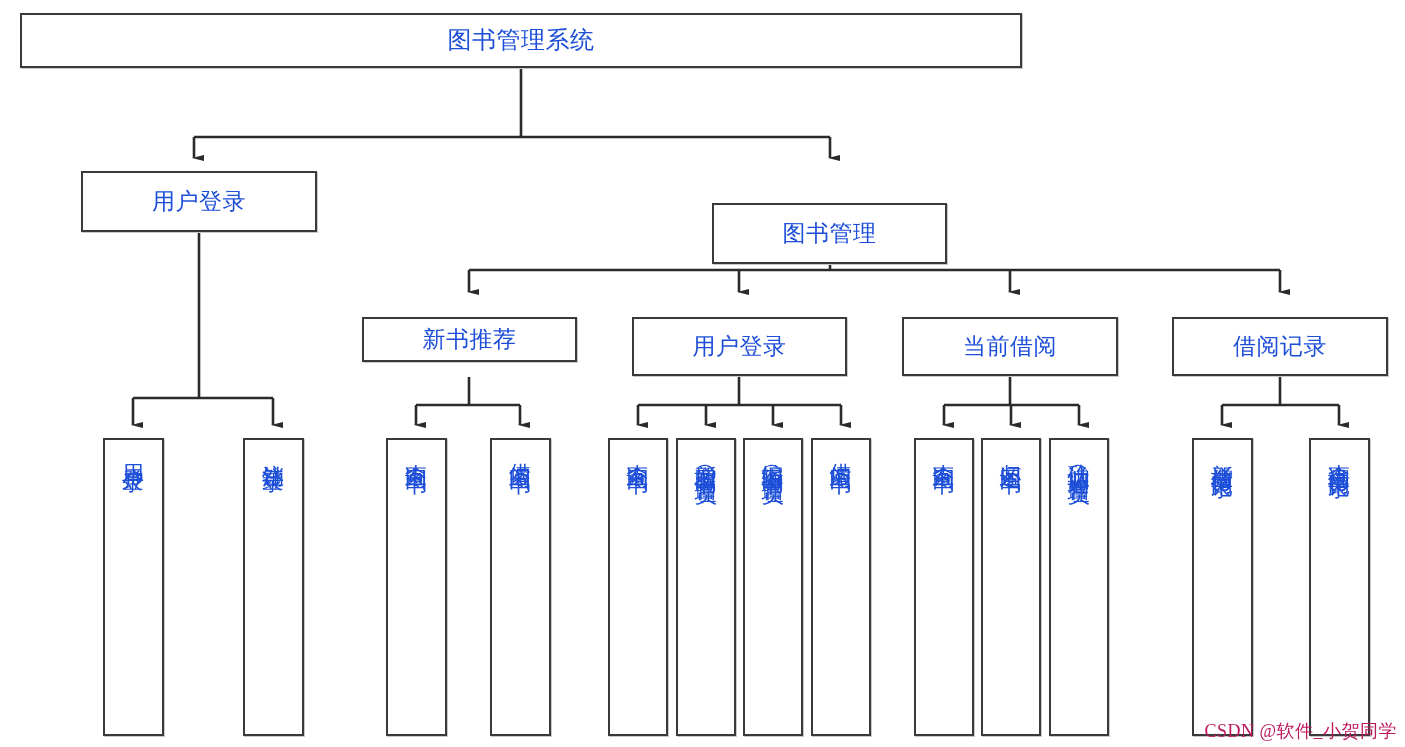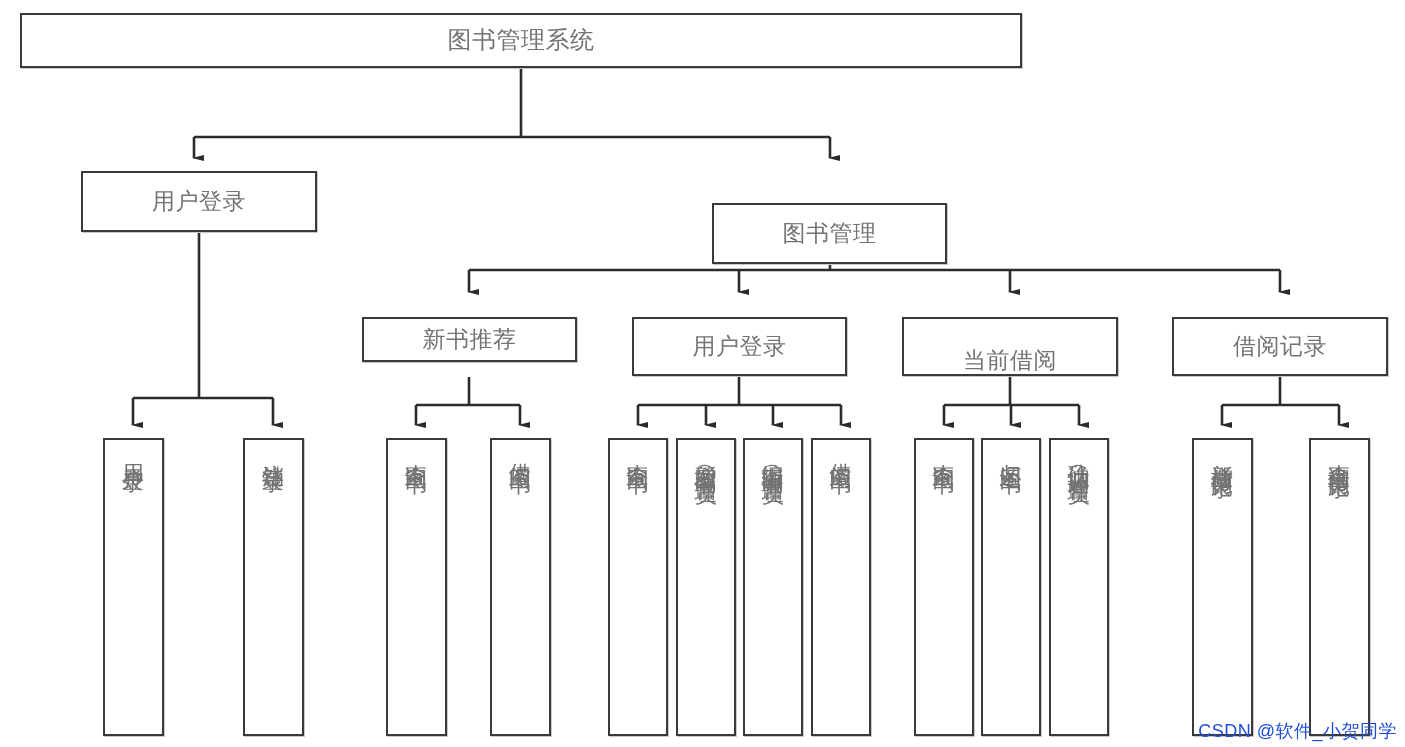--- a/index.html
+++ b/index.html
@@ -27,21 +27,21 @@
   }
   .node {
     position: absolute;
     box-sizing: border-box;
     background: #ffffff;
     border: 2px solid #3a3a3a;
     box-shadow: 1px 1px 0 0 #c9c9c9;
     display: flex;
     align-items: center;
     justify-content: center;
-    color: #737373;
+    color: #1d4ed8;
   }
   .node .label {
     display: block;
     text-align: center;
     line-height: 1.18;
     letter-spacing: 0.5px;
   }
   .node.horiz .label {
     writing-mode: horizontal-tb;
     font-size: 23px;
@@ -58,24 +58,24 @@
     letter-spacing: 3px;
     line-height: 1.05;
     white-space: nowrap;
   }
   .node.root .label { font-size: 24px; }
   .watermark {
     position: absolute;
     right: 8px;
     bottom: 4px;
     font-size: 18px;
-    color: #1d4ed8;
+    color: #be185d;
     letter-spacing: 0.5px;
     white-space: nowrap;
-    font-family: Liberation Sans, sans-serif;
+    font-family: Liberation Serif, serif;
   }
 </style>
 </head>
 <body>
 
 <div id="canvas">
 
   <svg id="wires" viewBox="0 0 1405 747">
     <defs>
       <marker id="arw" markerWidth="10" markerHeight="12" refX="3" refY="10" orient="auto" markerUnits="userSpaceOnUse">
@@ -136,21 +136,21 @@
   <div class="node horiz" style="left:712px; top:171px; width:235px; height:61px;margin-top:32px;">
     <span class="label">图书管理</span>
   </div>
 
   <div class="node horiz" style="left:362px; top:317px; width:215px; height:45px;">
     <span class="label">新书推荐</span>
   </div>
   <div class="node horiz" style="left:632px; top:317px; width:215px; height:59px;">
     <span class="label">用户登录</span>
   </div>
-  <div class="node horiz" style="left:902px; top:317px; width:216px; height:59px;align-items:flex-end;">
+  <div class="node horiz" style="left:902px; top:317px; width:216px; height:59px;">
     <span class="label">当前借阅</span>
   </div>
   <div class="node horiz" style="left:1172px; top:317px; width:216px; height:59px;">
     <span class="label">借阅记录</span>
   </div>
 
   <div class="node vert" style="left:103px; top:438px; width:61px; height:298px;">
     <span class="label">用户登录</span>
   </div>
   <div class="node vert" style="left:243px; top:438px; width:61px; height:298px;">

